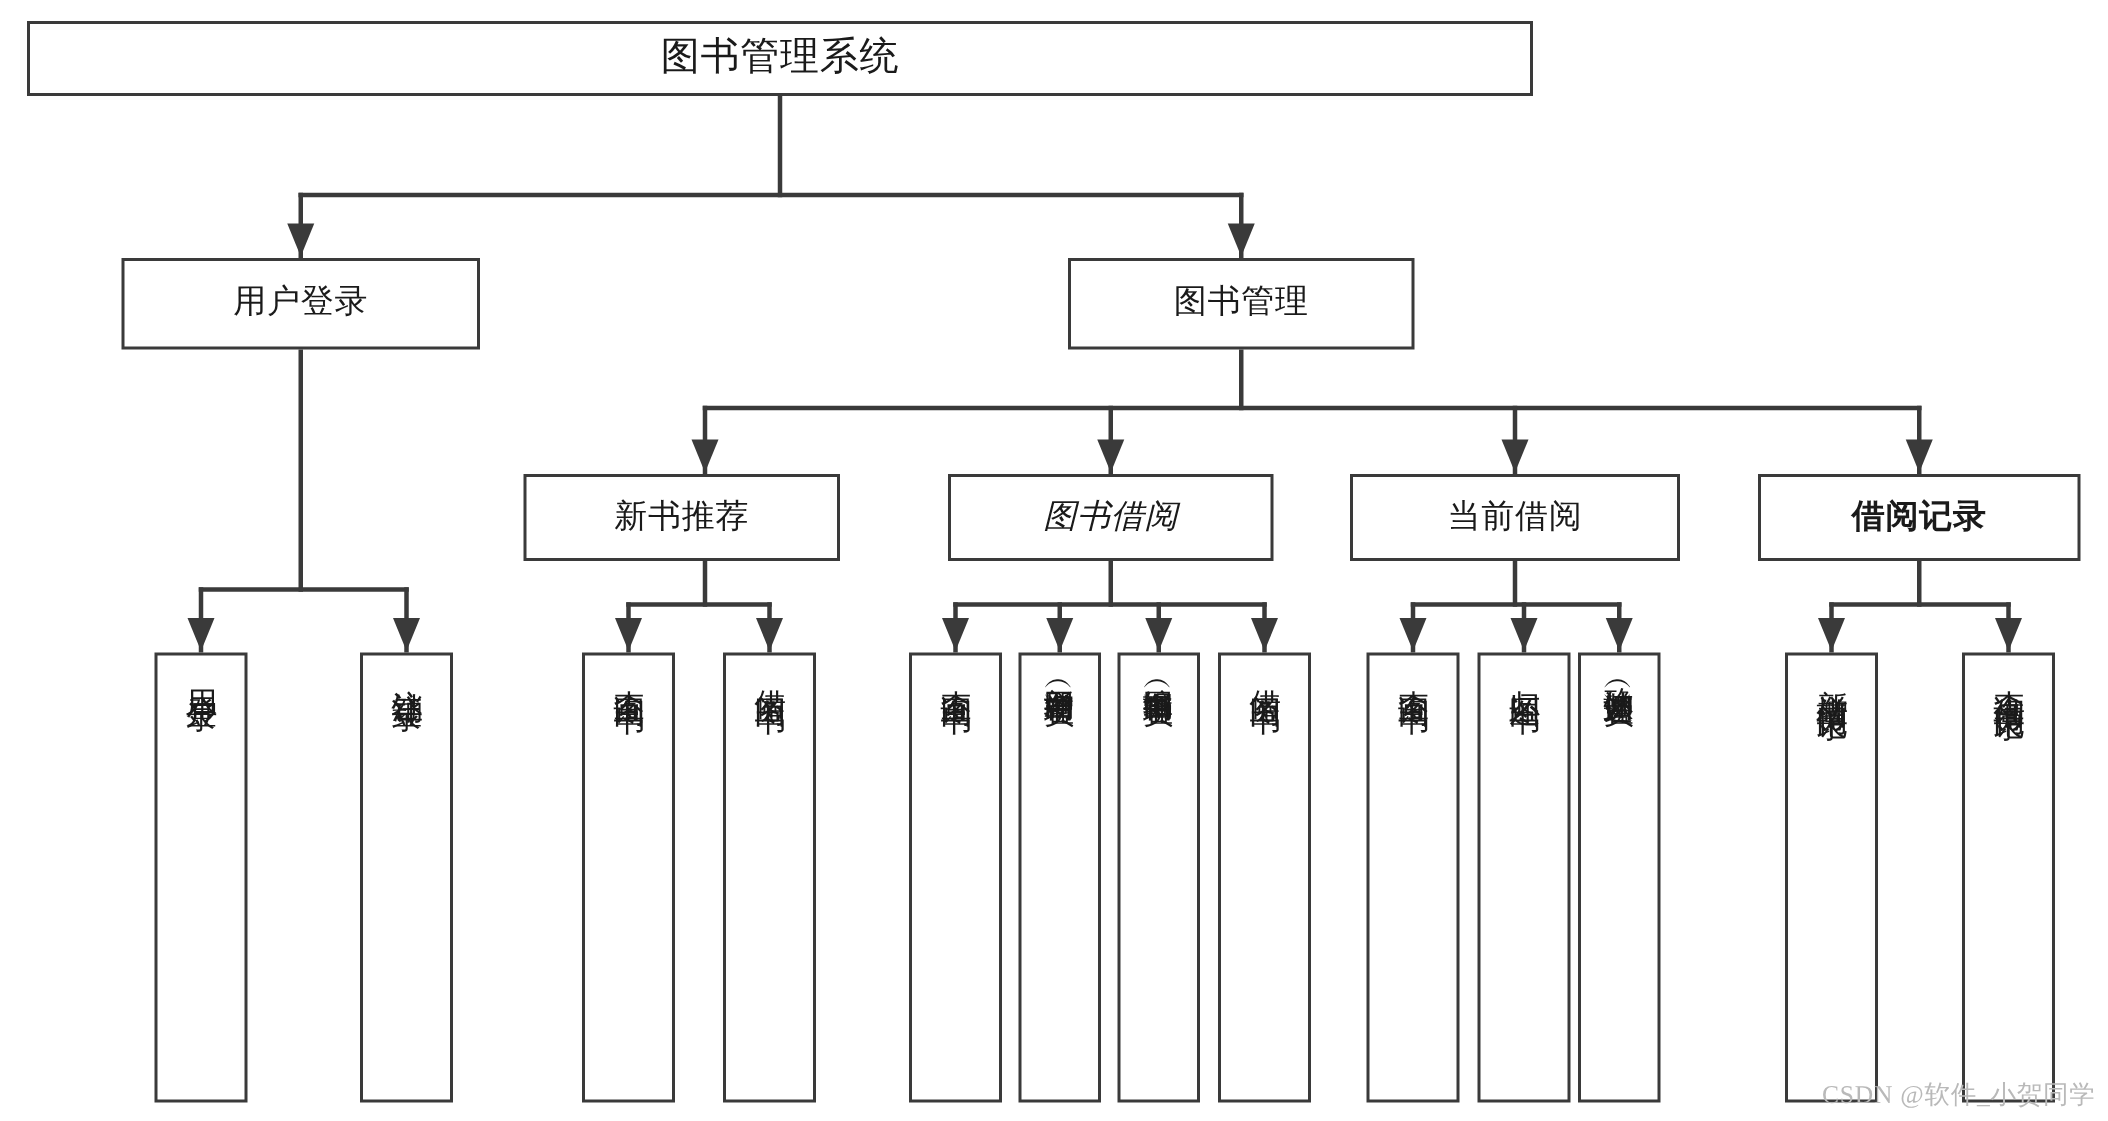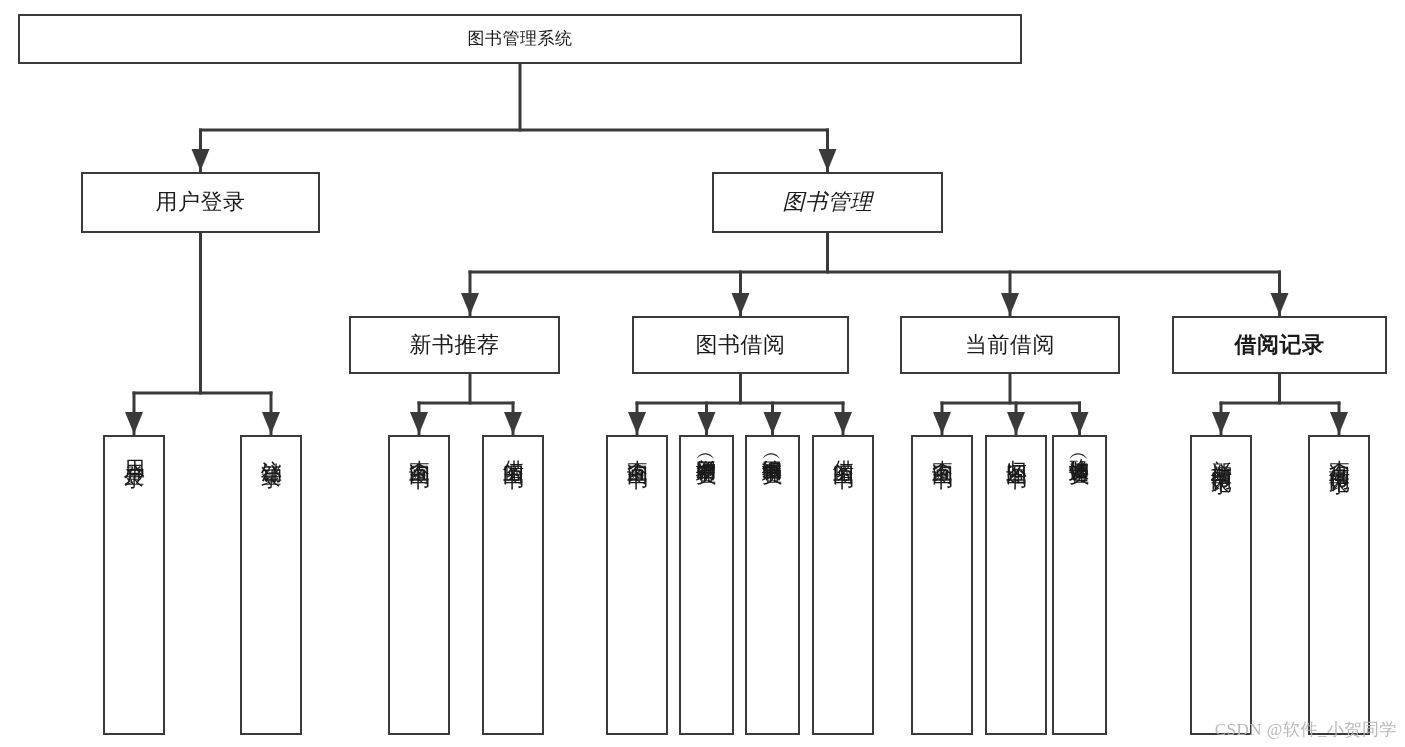--- a/index.html
+++ b/index.html
@@ -41,21 +41,21 @@
     text-align: center;
     line-height: 1.12;
     letter-spacing: 0.5px;
     white-space: nowrap;
   }
   
   .node.horiz .node-label {
     font-size: 22px;
   }
   .node.root .node-label {
-    font-size: 17px;
+    font-size: 26px;
   }
   
   .node.vert {
     align-items: flex-start;
     justify-content: center;
     padding-top: 6px;
   }
   .node.vert .node-label {
     writing-mode: vertical-rl;
     text-orientation: upright;
@@ -139,27 +139,27 @@
       <polygon points="1330,412 1348,412 1339,434" fill="#3a3a3a"></polygon>
     </svg>
 
   <div id="node-layer">
       <div class="node horiz root" style="left: 18px; top: 14px; width: 1004px; height: 50px;">
         <span class="node-label">图书管理系统</span>
       </div>
       <div class="node horiz" style="left: 81px; top: 172px; width: 239px; height: 61px;">
         <span class="node-label">用户登录</span>
       </div>
-      <div class="node horiz" style="left: 712px; top: 172px; width: 231px; height: 61px; font-style: italic;">
+      <div class="node horiz" style="left: 712px; top: 172px; width: 231px; height: 61px;">
         <span class="node-label">图书管理</span>
       </div>
       <div class="node horiz" style="left: 349px; top: 316px; width: 211px; height: 58px;">
         <span class="node-label">新书推荐</span>
       </div>
-      <div class="node horiz" style="left: 632px; top: 316px; width: 217px; height: 58px;">
+      <div class="node horiz" style="left: 632px; top: 316px; width: 217px; height: 58px; font-style: italic;">
         <span class="node-label">图书借阅</span>
       </div>
       <div class="node horiz" style="left: 900px; top: 316px; width: 220px; height: 58px;">
         <span class="node-label">当前借阅</span>
       </div>
       <div class="node horiz" style="left: 1172px; top: 316px; width: 215px; height: 58px; font-weight: bold;">
         <span class="node-label">借阅记录</span>
       </div>
       <div class="node vert" style="left: 103px; top: 435px; width: 62px; height: 300px;">
         <span class="node-label">用户登录</span>

